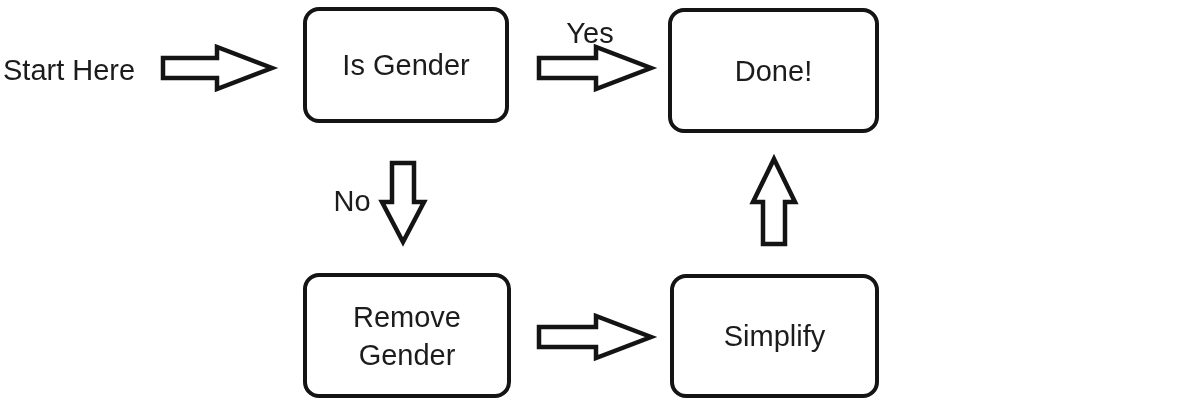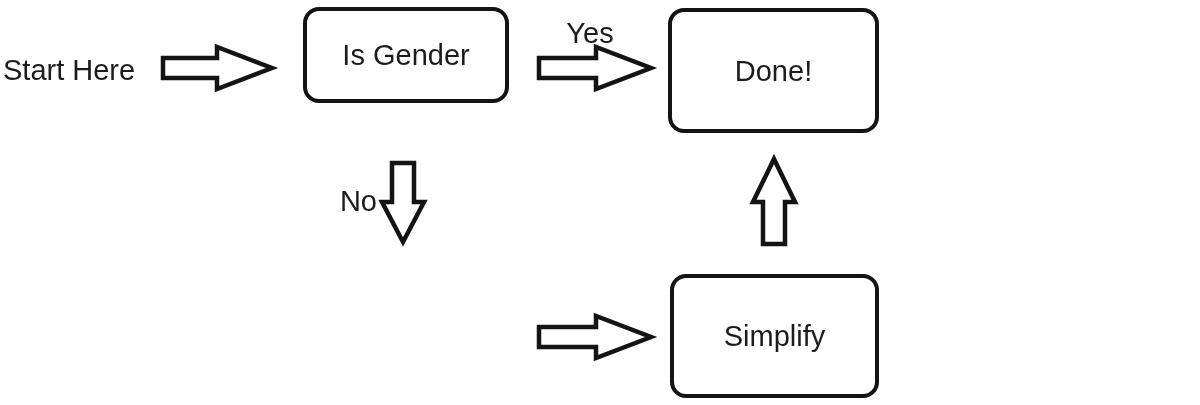--- a/index.html
+++ b/index.html
@@ -25,35 +25,35 @@
     display: flex;
     flex-direction: column;
     align-items: center;
     justify-content: center;
     text-align: center;
     font-size: 29px;
     line-height: 38px;
     color: #1c1c1c;
     box-sizing: border-box;
   }
-  .node-question { left: 303px; top: 7px;   width: 206px; height: 96px; }
+  .node-question { left: 303px; top: 7px;   width: 206px; height: 116px; }
   .node-done     { left: 668px; top: 8px;   width: 211px; height: 125px; text-align: right; }
   .node-remove   { left: 303px; top: 273px; width: 208px; height: 125px; }
   .node-simplify { left: 670px; top: 274px; width: 209px; height: 124px; }
   .float-label {
     position: absolute;
     font-size: 29px;
     line-height: 30px;
     color: #1c1c1c;
     white-space: nowrap;
     text-align: right;
   }
   .label-start { left: 3px;   top: 55px;  }
   .label-yes   { left: 558px; top: 18px; width: 64px; text-align: center; }
-  .label-no    { left: 327px; top: 186px; width: 50px; text-align: right; }
+  .label-no    { left: 327px; top: 186px; width: 50px; text-align: center; }
   .arrow-shape {
     fill: #ffffff;
     stroke: #141414;
     stroke-width: 4.5;
     stroke-linejoin: miter;
   }
 </style>
 </head>
 <body>
 
@@ -74,18 +74,22 @@
   <div class="float-label label-no">No</div>
 
   <div class="node node-question">
     <span>Is Gender</span>
   </div>
 
   <div class="node node-done">
     <span>Done!</span>
   </div>
 
+  <div class="node node-remove">
+    <span>Remove</span>
+    <span>Gender</span>
+  </div>
 
   <div class="node node-simplify">
     <span>Simplify</span>
   </div>
 
 </div>
 
 </body></html>

